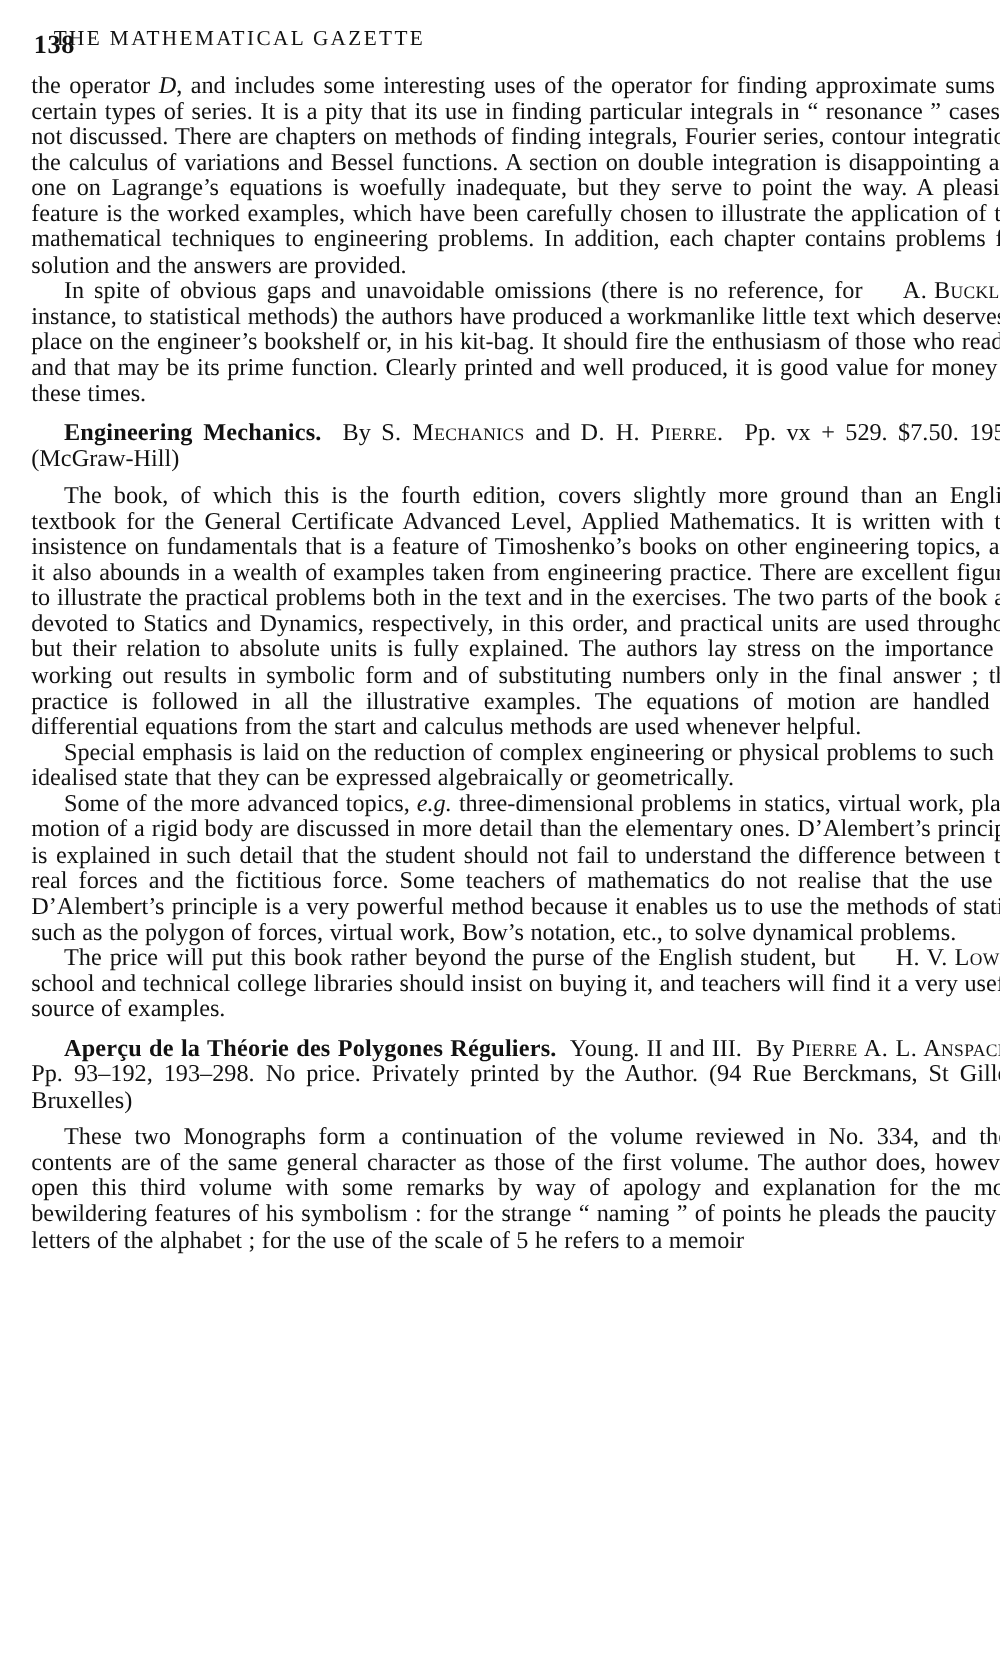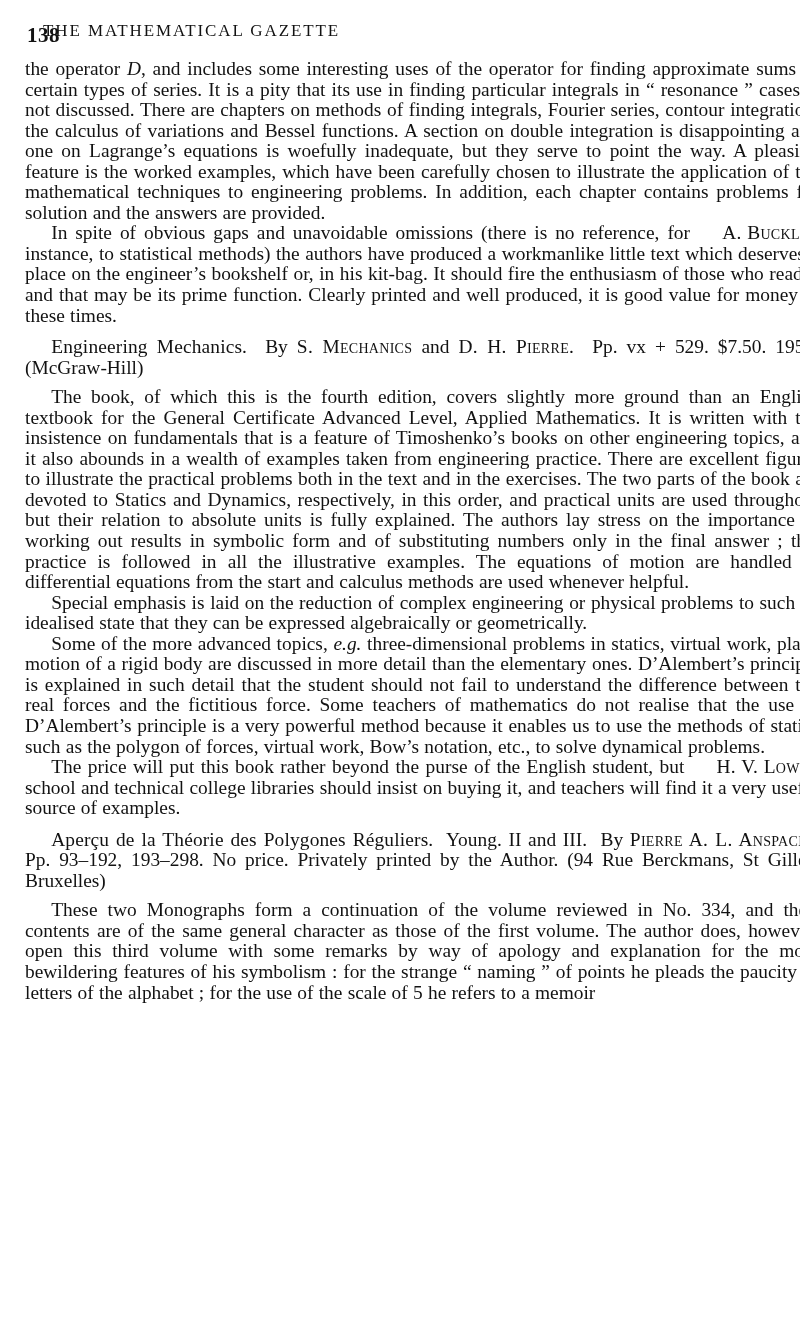--- a/index.html
+++ b/index.html
@@ -85,21 +85,21 @@
   
   .review-head {
     margin: 0;
     font-size: 19.4px;
     line-height: 20.55px;
     text-align: justify;
     text-indent: 1.35em;
     word-spacing: 0.02em;
   }
   .review-head .bk-title {
-    font-weight: 400;
+    font-weight: 700;
     letter-spacing: 0.15px;
   }
 
   .gap-before { margin-top: 11px; }
   .gap-after  { margin-bottom: 9px; }
 
   .clearfix::after { content: ""; display: block; clear: both; }
 </style>
 </head>
 <body>

